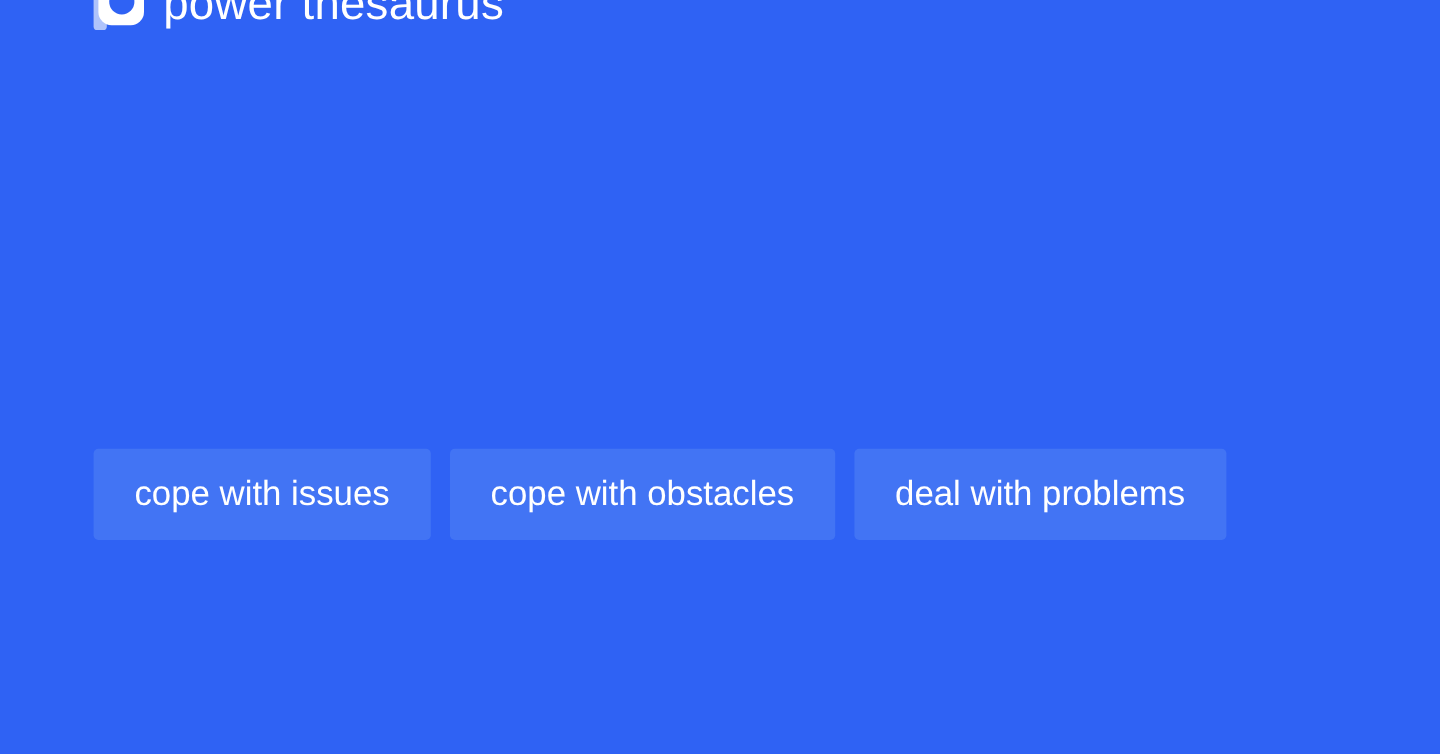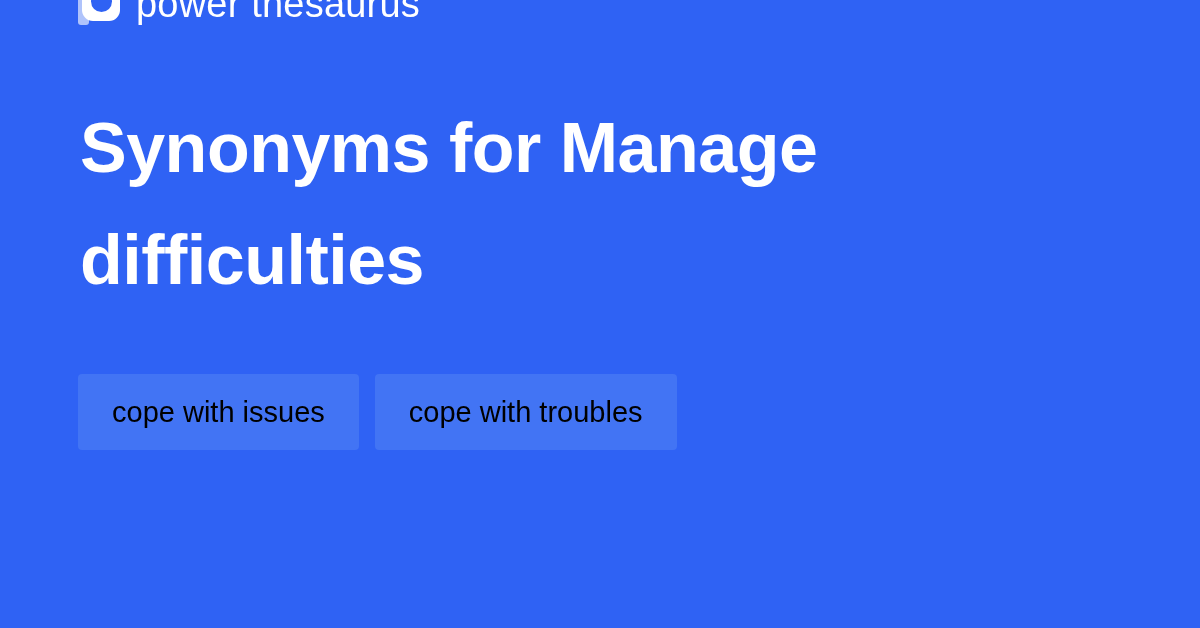--- a/index.html
+++ b/index.html
@@ -104,21 +104,21 @@
     align-content: flex-start;
   }
   .chip {
     box-sizing: border-box;
     height: 76px;
     display: flex;
     align-items: center;
     padding: 0 34px;
     background: #4274f4;
     border-radius: 4px;
-    color: #000000;
+    color: #ffffff;
     font-size: 29px;
     font-weight: 400;
     line-height: 76px;
     white-space: nowrap;
     cursor: pointer;
   }
 </style>
 </head>
 <body>
 
@@ -126,20 +126,20 @@
 
   <div class="brand">
     <span class="brand-mark">
       <span class="mark-stem"></span>
       <span class="mark-badge"></span>
       <span class="mark-dot"></span>
     </span>
     <span class="brand-name">power thesaurus</span>
   </div>
 
-  <h1 class="headline">Synonyms for Manage difficulties</h1>
 
   <div class="chips">
     <div class="chip">cope with issues</div>
-    <div class="chip">cope with troubles</div>
+    <div class="chip">cope with obstacles</div>
+    <div class="chip">deal with problems</div>
   </div>
 
 </div>
 
 </body></html>

